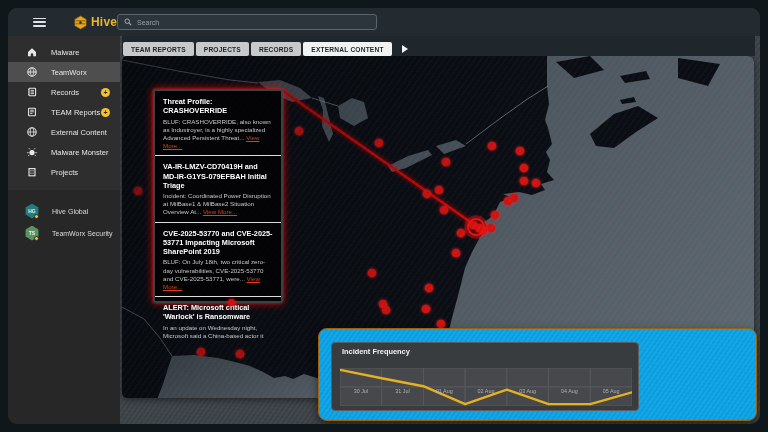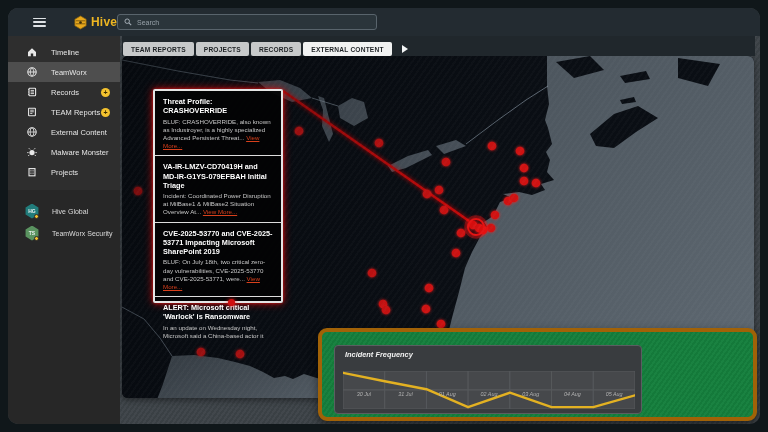--- a/index.html
+++ b/index.html
@@ -68,34 +68,34 @@
     box-shadow:0 2px 6px rgba(0,0,0,.45); }
   .map svg.geo { position:absolute; inset:0; }
   .map .shade { position:absolute; inset:0; pointer-events:none;
     background:linear-gradient(115deg, rgba(2,5,9,.5) 0%, rgba(2,5,9,0) 55%);
     z-index:2; }
   .map .tex { position:absolute; inset:0; pointer-events:none; z-index:2;
     background:repeating-linear-gradient(125deg, rgba(255,255,255,.02) 0 2px, transparent 2px 5px); }
 
   
   .threat-panel { position:absolute; left:31px; top:33px; width:130px; height:214px;
-    background:rgba(3,3,4,.93); border:2px solid #e5e5e5; border-radius:2px; z-index:6;
+    background:rgba(3,3,4,.93); border:2px solid #404040; border-radius:2px; z-index:6;
     box-shadow:0 0 9px rgba(230,10,10,.85), 0 0 3px rgba(255,40,40,.7); }
   .titem { padding:6px 8px 5px; }
   .titem + .titem { border-top:1px solid #dcdcdc; }
   .ttitle { color:#ffffff; font-size:7.3px; font-weight:bold; line-height:1.27; }
   .tbody { color:#c7c7c7; font-size:6.2px; line-height:1.32; margin-top:2px; }
   .tlink { color:#d8401c; text-decoration:underline; cursor:pointer; }
   .anchor-dot { position:absolute; left:73px; bottom:-5px; width:7px; height:7px;
     border-radius:50%; background:#d01010; box-shadow:0 0 4px rgba(255,30,30,.9); }
 
   
   .chartsbar { position:absolute; left:310px; top:320px; width:439px; height:93px;
-    background:#15803d; border:4px solid #a16207; border-radius:9px; z-index:7;
-    box-shadow:0 4px 10px rgba(0,0,0,.5);font-style:italic; }
+    background:#0ea5e9; border:1px solid #a16207; border-radius:9px; z-index:7;
+    box-shadow:0 4px 10px rgba(0,0,0,.5); }
   .chartsbar::before { content:""; position:absolute; inset:0; border-radius:9px; pointer-events:none;
     background:repeating-linear-gradient(125deg, rgba(255,255,255,.02) 0 2px, rgba(0,0,0,.05) 2px 4px); }
   .subpanel { position:absolute; background:#393c3f; border:1px solid #5a5e61; border-radius:4px; }
   .sub-title { position:absolute; left:10px; top:4px; color:#f2f2f2; font-size:7.4px; font-weight:bold; }
   .freq { left:12px; top:13px; width:308px; height:69px; }
   .gauge { left:332px; top:13px; width:100px; height:69px; }
   .freq svg { position:absolute; left:8px; top:25px; }
   .xlabels { position:absolute; left:8px; top:45px; width:292px; height:8px; }
   .xlabels span { position:absolute; top:0; width:42px; text-align:center;
     color:#b2b2b2; font-size:5.4px; }
@@ -144,21 +144,21 @@
           <i></i>
         </div>
     </div>
 
     <div class="sidebar">
       <div class="nav" id="nav">
           <div class="nav-item">
             <svg class="nicon" viewBox="0 0 12 12">
               <path d="M2 6 L6 2.3 L10 6 V10.2 H7.2 V7.4 H4.8 V10.2 H2 Z" fill="#e8e8e8"></path>
             </svg>
-            <span class="nlabel">Timeline</span>
+            <span class="nlabel">Malware</span>
           </div>
           <div class="nav-item active">
             <svg class="nicon" viewBox="0 0 12 12">
               <circle cx="6" cy="6" r="4.2" fill="none" stroke="#e8e8e8" stroke-width="1.1"></circle>
               <path d="M1.8 6 H10.2 M6 1.8 C3.6 4,3.6 8,6 10.2 M6 1.8 C8.4 4,8.4 8,6 10.2" fill="none" stroke="#e8e8e8" stroke-width="0.9"></path>
             </svg>
             <span class="nlabel">TeamWorx</span>
           </div>
           <div class="nav-item">
             <svg class="nicon" viewBox="0 0 12 12">

